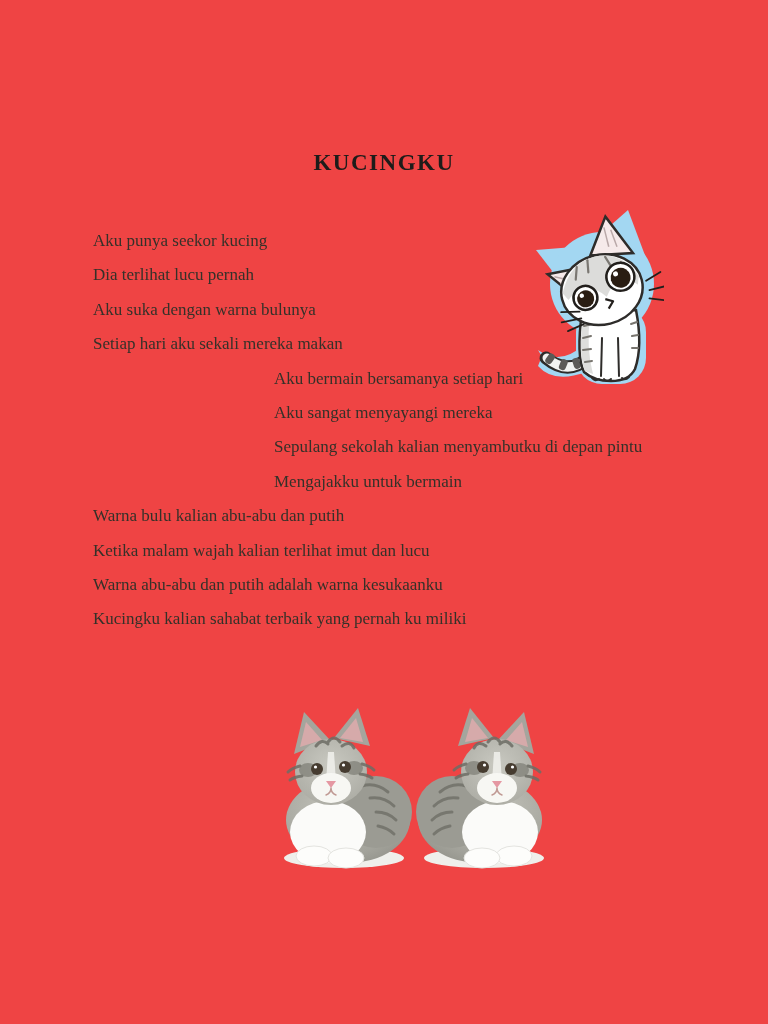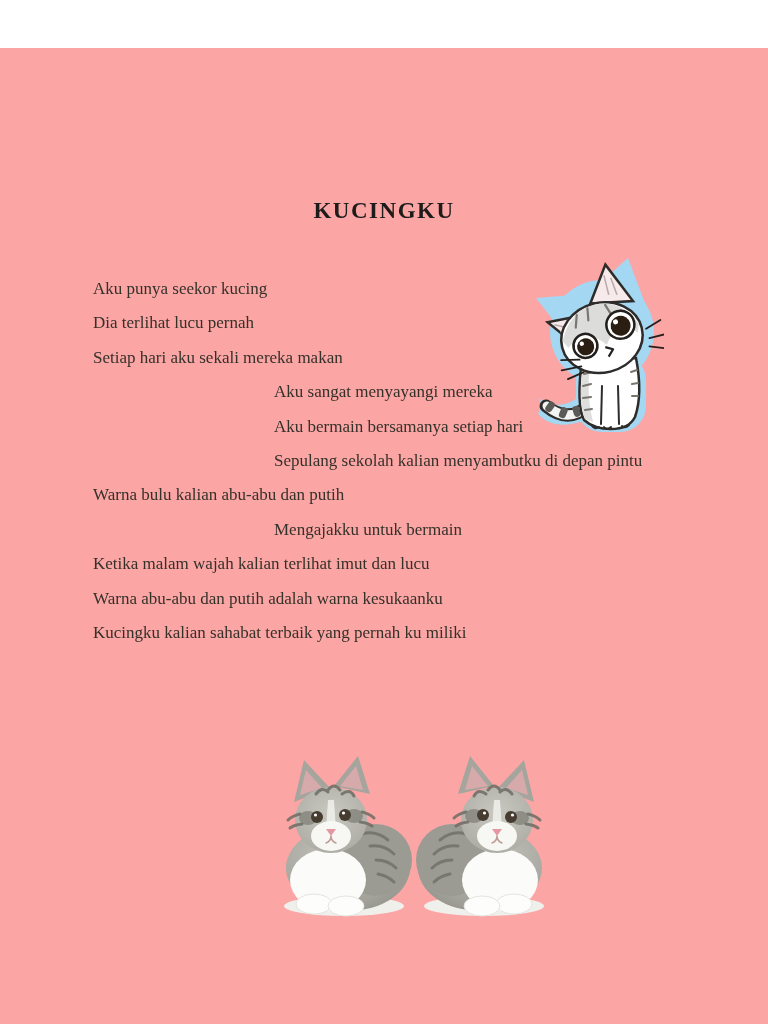--- a/index.html
+++ b/index.html
@@ -3,21 +3,21 @@
 <meta charset="utf-8">
 <style>
   html,body{margin:0;padding:0;}
   body{
     width:768px;height:1024px;
     background:#ffffff;
     font-family:"Liberation Serif","DejaVu Serif",serif;
     position:relative;
     overflow:hidden;
   }
-  .page{position:absolute;inset:0;background:#fca5a5;margin-top:48px;}
+  .page{position:absolute;inset:0;background:#ef4444;}
   .doc-title{
     position:absolute;
     left:0;right:0;top:150px;
     text-align:center;
     font-size:23px;
     font-weight:bold;
     letter-spacing:1.5px;
     color:#1d1c1a;
     margin:0;
   }
@@ -48,26 +48,27 @@
 </head>
 <body>
 
 <div class="page">
 
   <h1 class="doc-title">KUCINGKU</h1>
 
   <div class="poem">
     <div class="line">Aku punya seekor kucing</div>
     <div class="line">Dia terlihat lucu pernah</div>
+    <div class="line">Aku suka dengan warna bulunya</div>
     <div class="line">Setiap hari aku sekali mereka makan</div>
+    <div class="line indent">Aku bermain bersamanya setiap hari</div>
     <div class="line indent">Aku sangat menyayangi mereka</div>
-    <div class="line indent">Aku bermain bersamanya setiap hari</div>
     <div class="line indent">Sepulang sekolah kalian menyambutku di depan pintu</div>
+    <div class="line indent">Mengajakku untuk bermain</div>
     <div class="line">Warna bulu kalian abu-abu dan putih</div>
-    <div class="line indent">Mengajakku untuk bermain</div>
     <div class="line">Ketika malam wajah kalian terlihat imut dan lucu</div>
     <div class="line">Warna abu-abu dan putih adalah warna kesukaanku</div>
     <div class="line">Kucingku kalian sahabat terbaik yang pernah ku miliki</div>
   </div>
 
   <div class="sticker-wrap">
     <svg width="130" height="184" viewBox="0 0 130 184">
 
       <g fill="#a3d7f2">
         <polygon points="2,42 52,38 36,86"></polygon>

